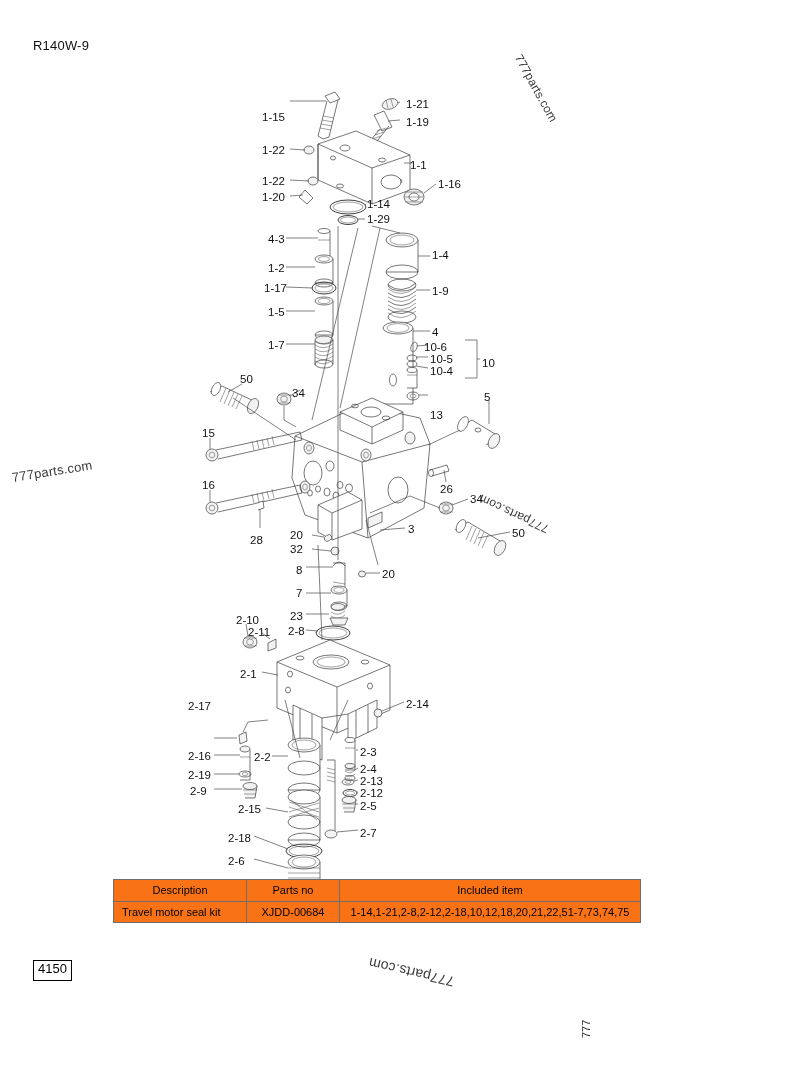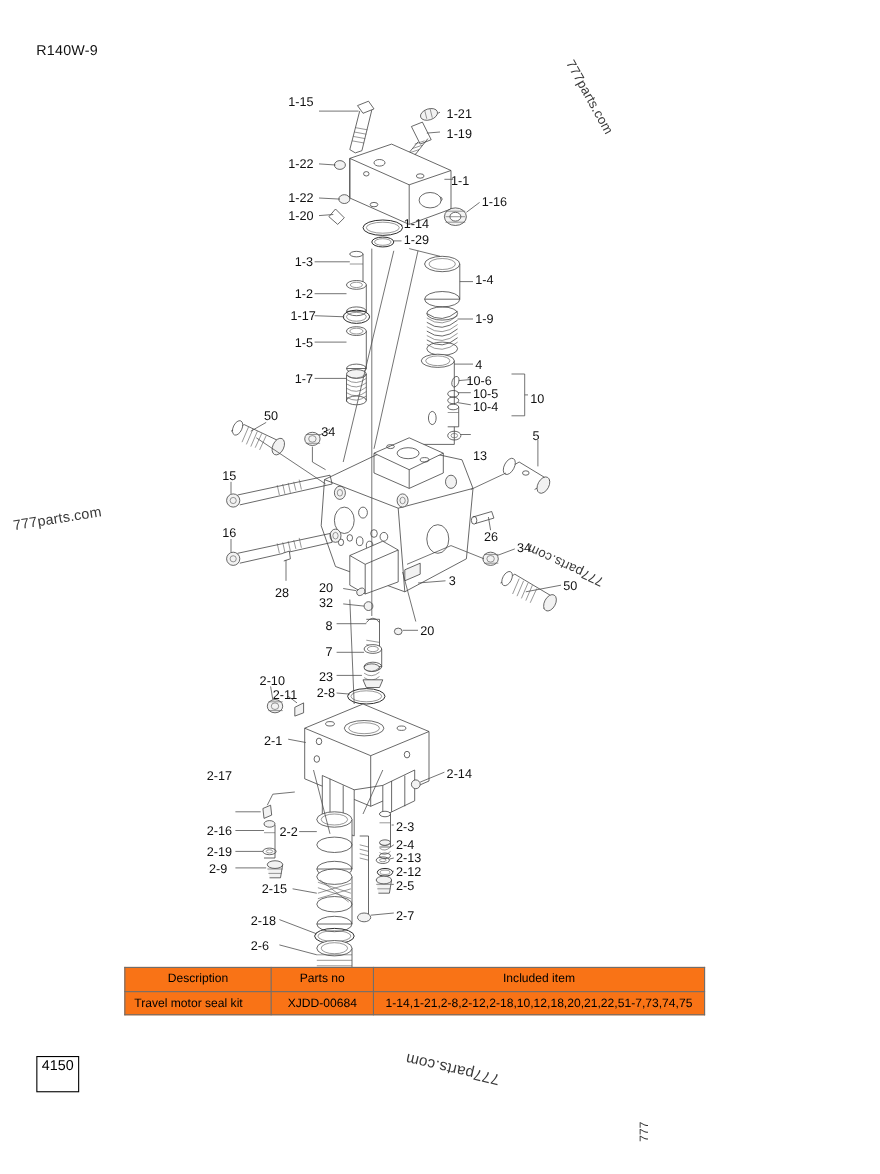--- a/index.html
+++ b/index.html
@@ -46,21 +46,21 @@
     border-bottom: 1.4px solid #000;
   }
 
   
   .page-number {
     position: absolute;
     left: 33px; top: 960px;
     font-size: 13px;
     color: #000;
     border: 1.3px solid #000;
-    padding: 1px 4px 16px 4px;
+    padding: 1px 4px 4px 4px;
     line-height: 1.05;
   }
   .corner-mark {
     position: absolute;
     left: 580px; top: 1038px;
     font-size: 11px;
     color: #333;
     transform: rotate(-90deg);
     transform-origin: left top;
     white-space: nowrap;
@@ -657,31 +657,31 @@
       <line class="leader" x1="338" y1="226" x2="338" y2="560"></line>
       <line class="leader" x1="358" y1="228" x2="312" y2="420"></line>
       <line class="leader" x1="380" y1="228" x2="340" y2="408"></line>
       <line class="leader" x1="318" y1="545" x2="322" y2="640"></line>
       <line class="leader" x1="300" y1="758" x2="285" y2="700"></line>
       <line class="leader" x1="330" y1="740" x2="348" y2="700"></line>
     </g>
   </svg>
 
   <div id="callout-layer">
-      <div class="lbl" style="left: 262px; top: 88px;">1-15</div>
+      <div class="lbl" style="left: 262px; top: 112px;">1-15</div>
       <div class="lbl" style="left: 406px; top: 99px;">1-21</div>
       <div class="lbl" style="left: 406px; top: 117px;">1-19</div>
       <div class="lbl" style="left: 262px; top: 145px;">1-22</div>
       <div class="lbl" style="left: 410px; top: 160px;">1-1</div>
       <div class="lbl" style="left: 262px; top: 176px;">1-22</div>
       <div class="lbl" style="left: 438px; top: 179px;">1-16</div>
       <div class="lbl" style="left: 262px; top: 192px;">1-20</div>
       <div class="lbl" style="left: 367px; top: 199px;">1-14</div>
       <div class="lbl" style="left: 367px; top: 214px;">1-29</div>
-      <div class="lbl" style="left: 268px; top: 234px;">1-3</div>
+      <div class="lbl" style="left: 268px; top: 234px;">4-3</div>
       <div class="lbl" style="left: 432px; top: 250px;">1-4</div>
       <div class="lbl" style="left: 268px; top: 263px;">1-2</div>
       <div class="lbl" style="left: 264px; top: 283px;">1-17</div>
       <div class="lbl" style="left: 432px; top: 286px;">1-9</div>
       <div class="lbl" style="left: 268px; top: 307px;">1-5</div>
       <div class="lbl" style="left: 432px; top: 327px;">4</div>
       <div class="lbl" style="left: 268px; top: 340px;">1-7</div>
       <div class="lbl" style="left: 424px; top: 342px;">10-6</div>
       <div class="lbl" style="left: 430px; top: 354px;">10-5</div>
       <div class="lbl" style="left: 482px; top: 358px;">10</div>

